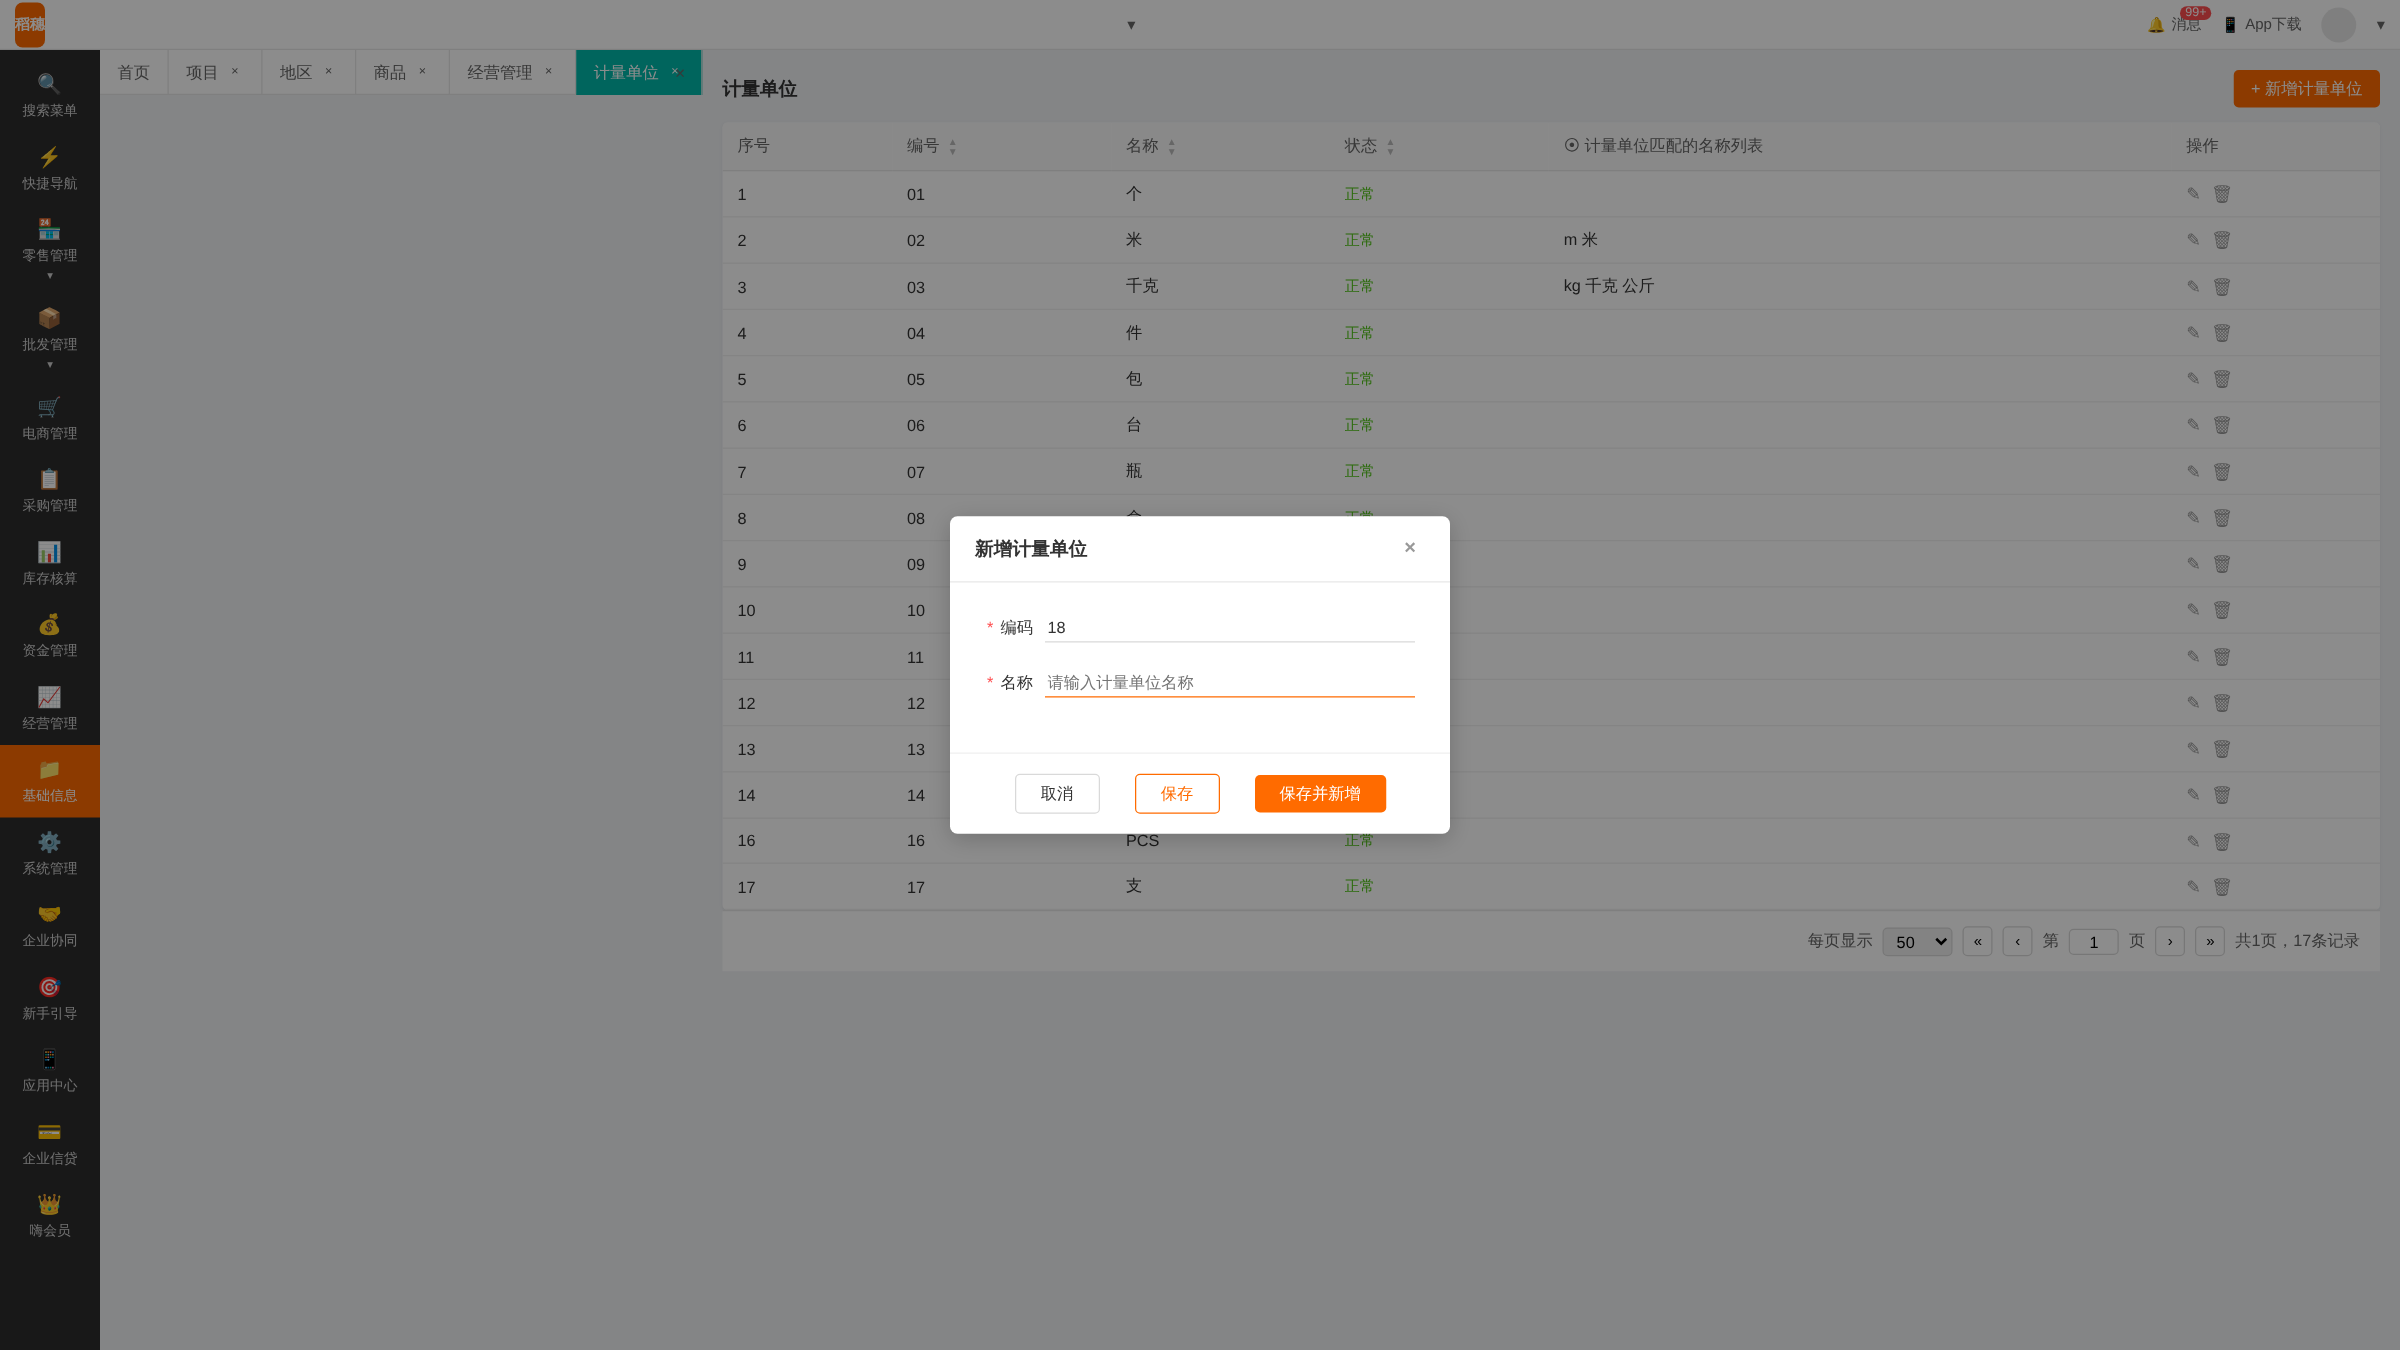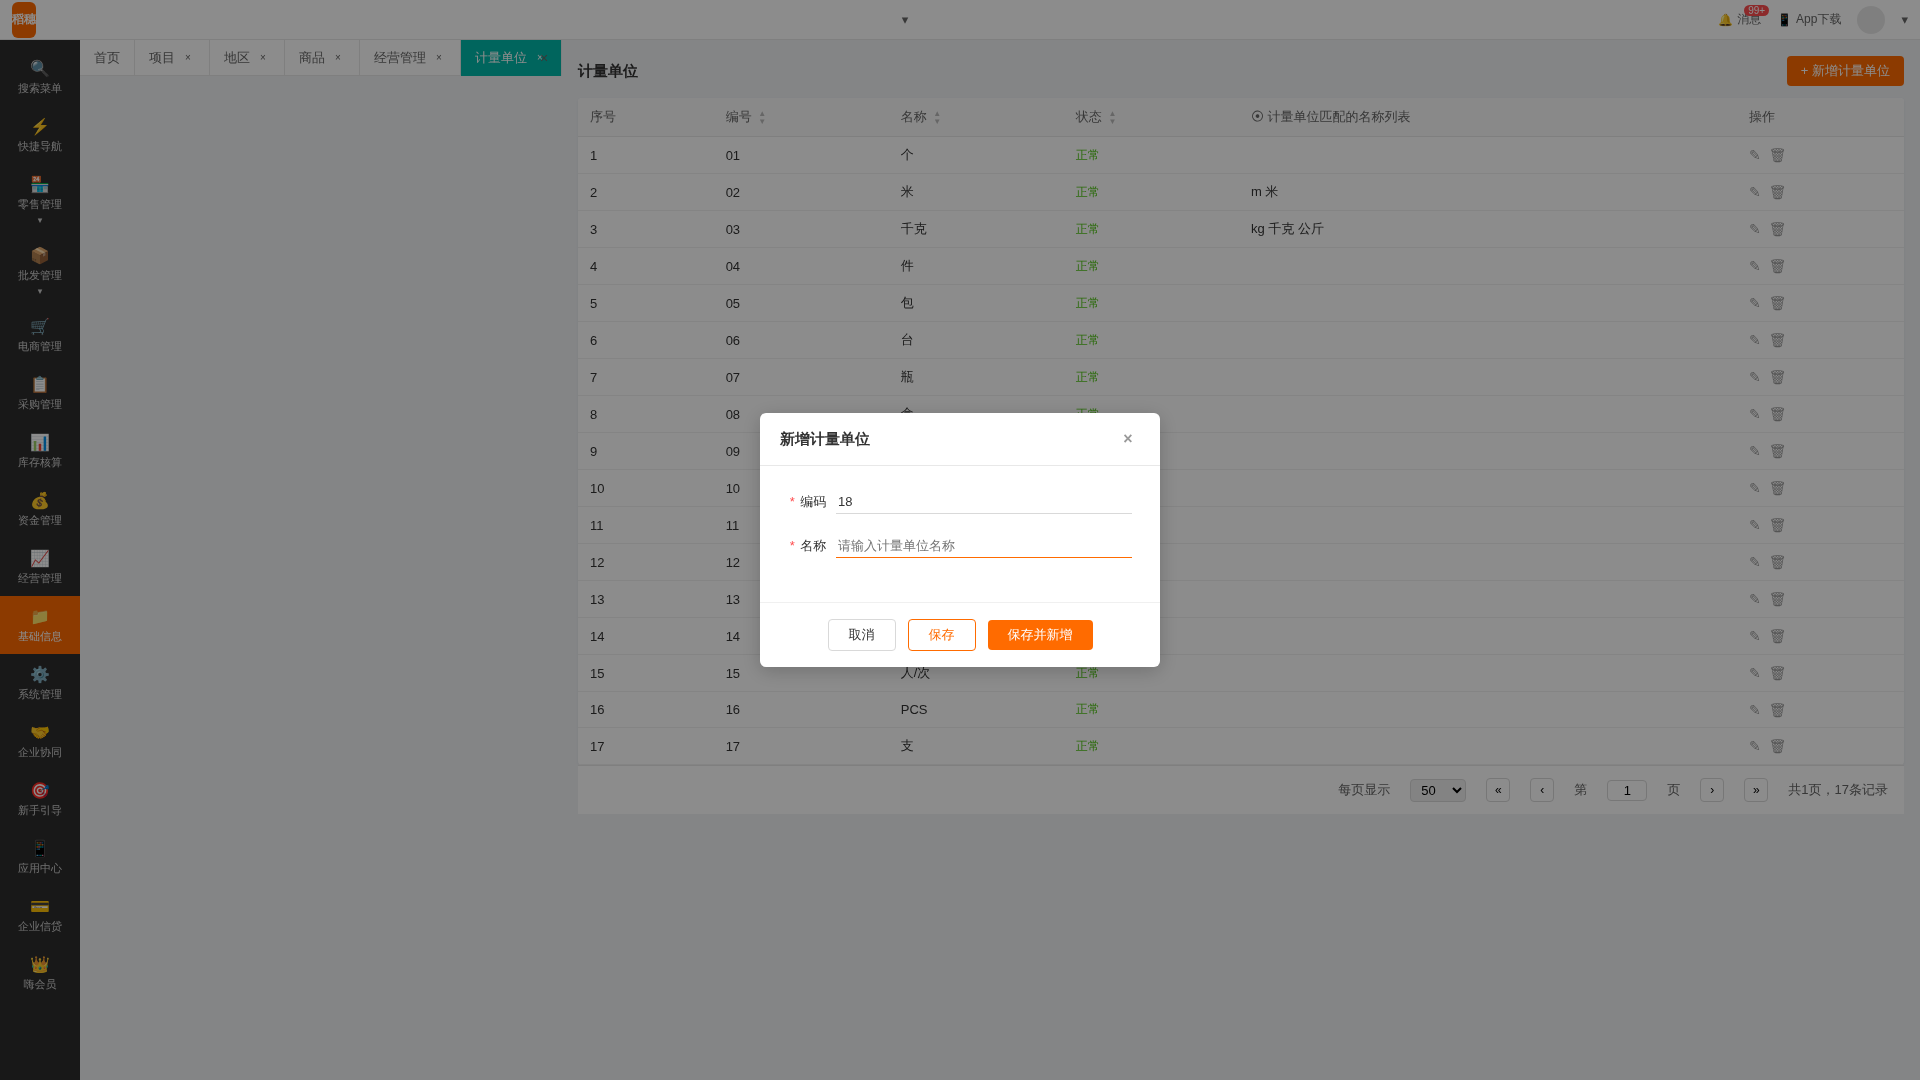--- a/index.html
+++ b/index.html
@@ -252,21 +252,21 @@
     }
 
     
     .pagination-area {
       display: flex;
       align-items: center;
       justify-content: flex-end;
       padding: 12px 16px;
       background: white;
       border-top: 1px solid #e8e8e8;
-      gap: 20px;
+      gap: 8px;
       font-size: 13px;
       color: #666;
     }
     .page-size-select {
       border: 1px solid #d9d9d9;
       border-radius: 4px;
       padding: 2px 6px;
       font-size: 13px;
     }
     .page-nav-btn {
@@ -360,21 +360,21 @@
       color: #333;
     }
     .form-input.name-input {
       border-bottom-color: #ff6b00;
     }
     .modal-footer {
       padding: 16px 20px;
       display: flex;
       align-items: center;
       justify-content: center;
-      gap: 12px;
+      gap: 28px;
       border-top: 1px solid #f0f0f0;
     }
     .btn-cancel {
       padding: 6px 20px;
       border: 1px solid #d9d9d9;
       background: white;
       border-radius: 4px;
       cursor: pointer;
       font-size: 13px;
       color: #333;
@@ -750,33 +750,20 @@
       <td><span class="status-normal">正常</span></td>
       <td></td>
       <td>
         <div class="action-icons">
           <span class="action-icon">✎</span>
           <span class="action-icon">🗑</span>
         </div>
       </td>
     </tr>
             <tr>
-      <td>15</td>
-      <td>15</td>
-      <td>人/次</td>
-      <td><span class="status-normal">正常</span></td>
-      <td></td>
-      <td>
-        <div class="action-icons">
-          <span class="action-icon">✎</span>
-          <span class="action-icon">🗑</span>
-        </div>
-      </td>
-    </tr>
-            <tr>
       <td>16</td>
       <td>16</td>
       <td>PCS</td>
       <td><span class="status-normal">正常</span></td>
       <td></td>
       <td>
         <div class="action-icons">
           <span class="action-icon">✎</span>
           <span class="action-icon">🗑</span>
         </div>

